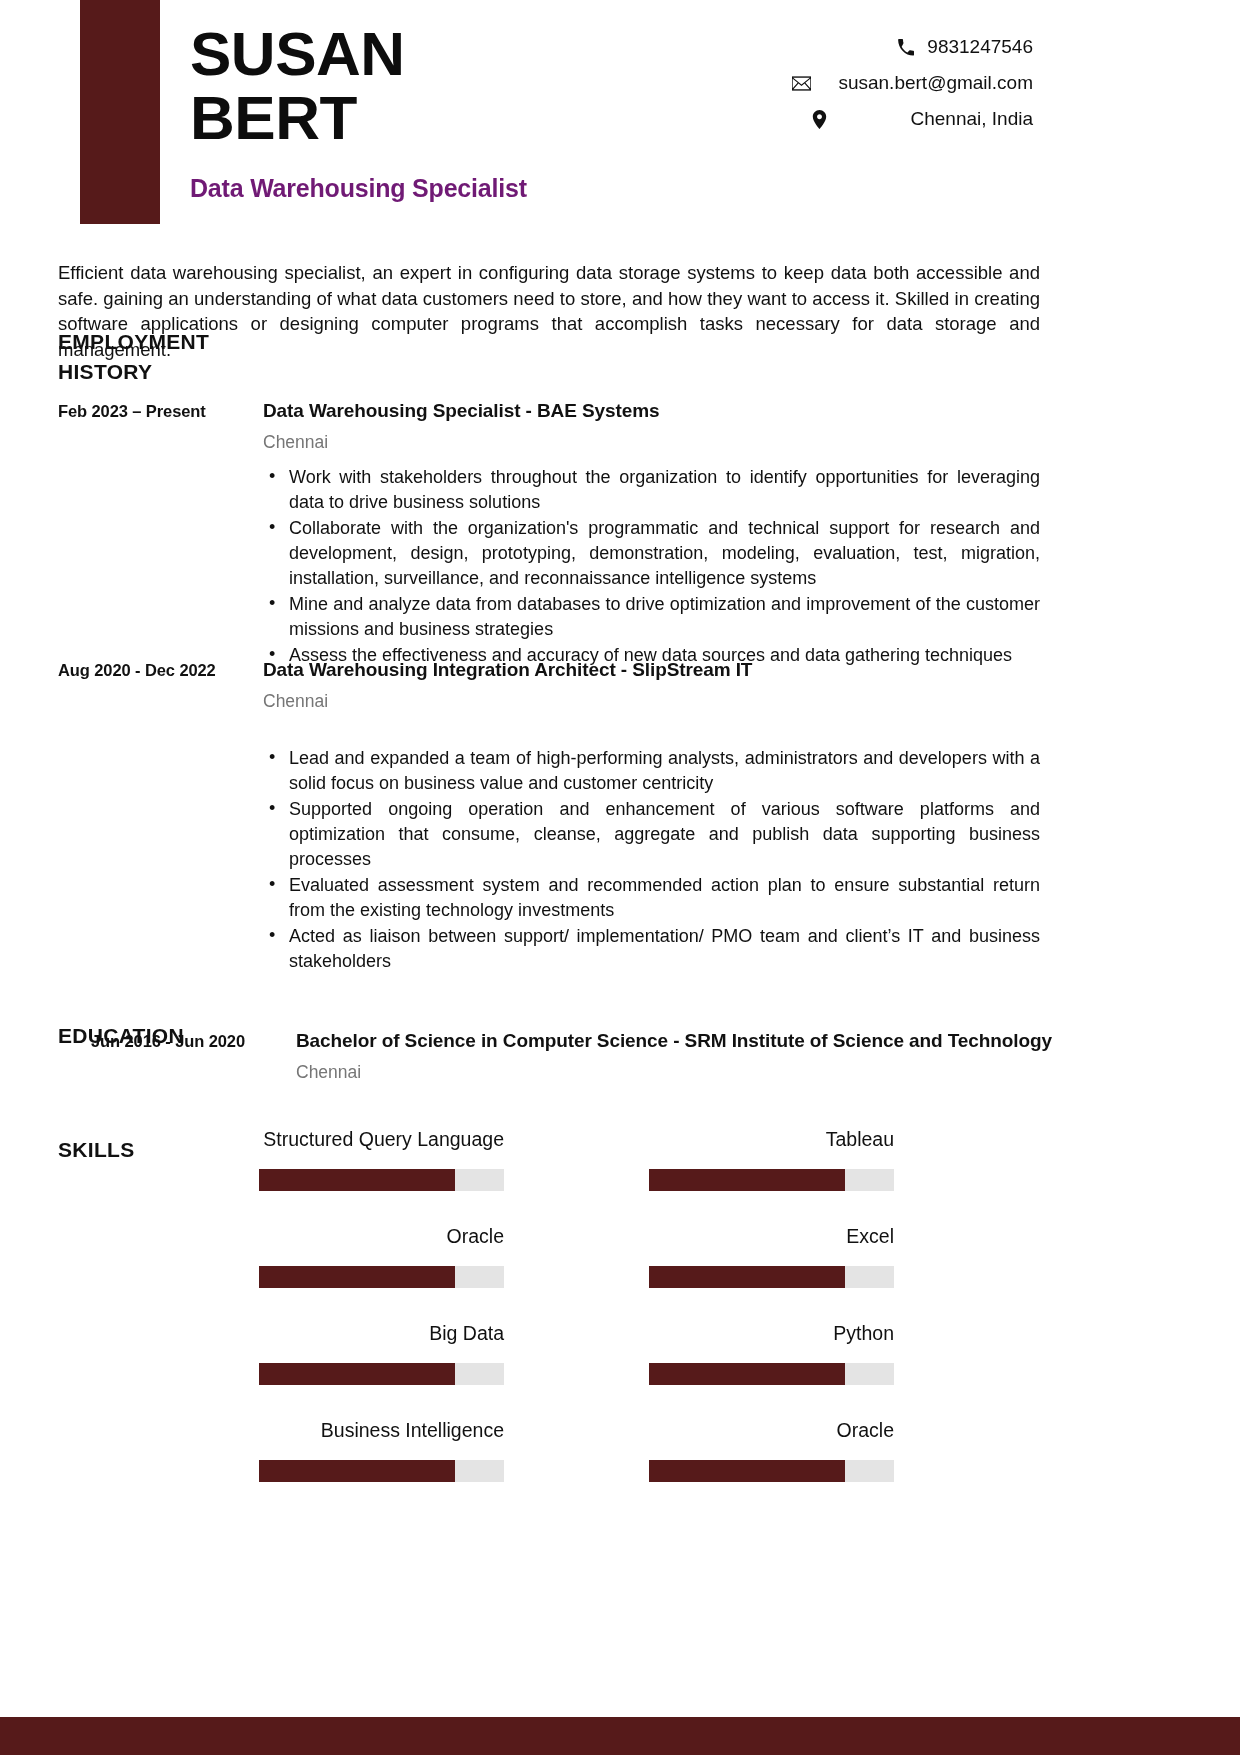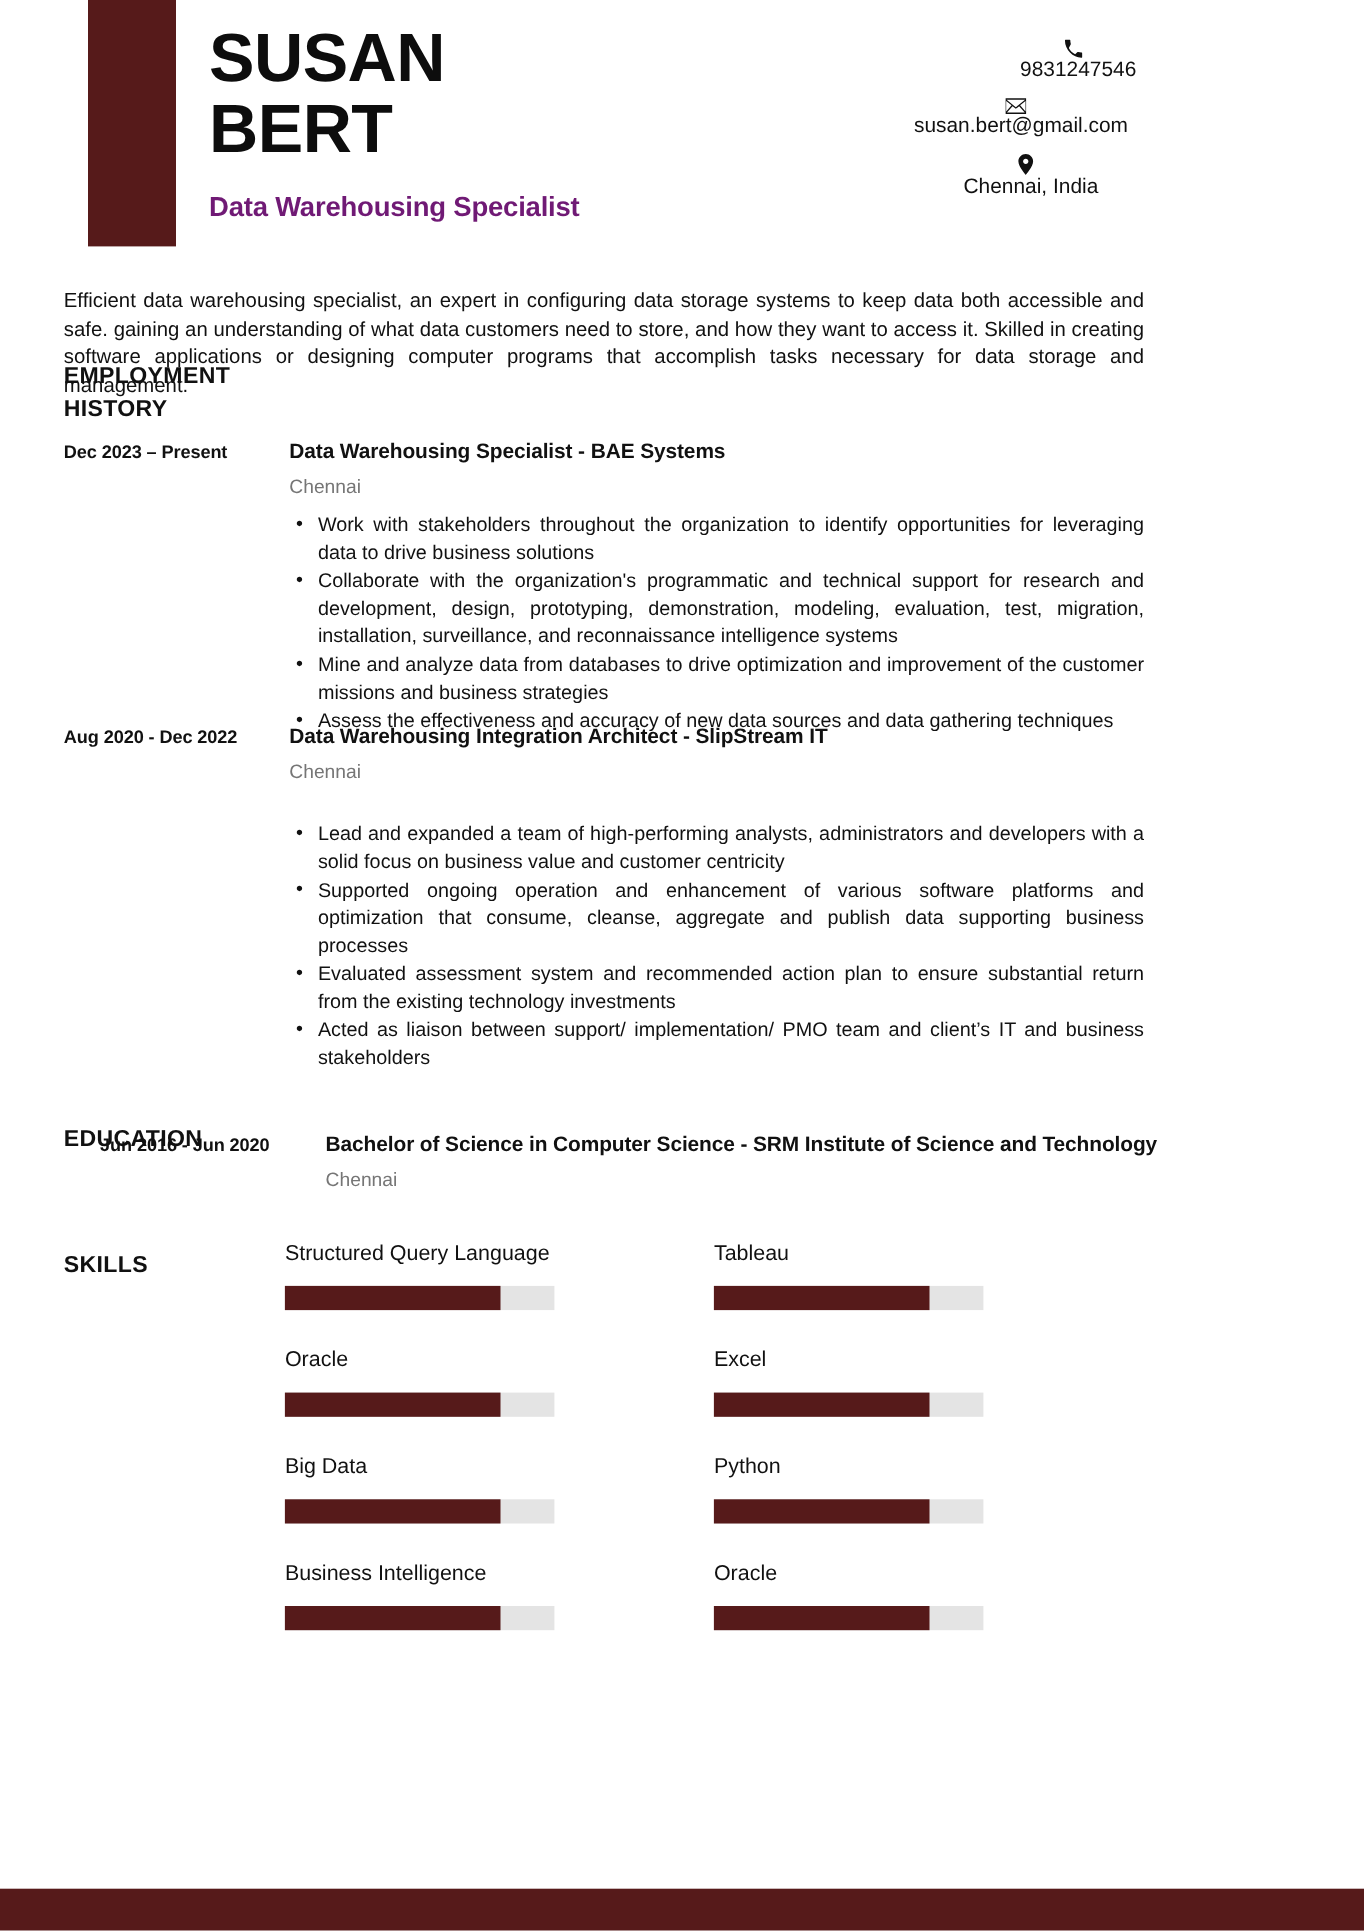--- a/index.html
+++ b/index.html
@@ -66,21 +66,20 @@
     text-align: left;
   }
   .contact-row {
     display: flex;
     align-items: center;
     justify-content: space-between;
     margin-bottom: 14px;
     font-size: 19px;
     color: #111;
     white-space: nowrap;
-    flex-direction: column;
   }
   .contact-ico {
     width: 26px;
     display: inline-flex;
     align-items: center;
     justify-content: center;
     margin-right: 9px;
     font-size: 17px;
     color: #111;
   }
@@ -196,20 +195,21 @@
     row-gap: 0px;
   }
   .skill {
     width: 245px;
     margin-bottom: 34px;
   }
   .skill-name {
     font-size: 19.5px;
     color: #111;
     margin-bottom: 18px;
+    text-align: right;
   }
   .skill-track {
     width: 245px;
     height: 22px;
     background: #e4e4e4;
   }
   .skill-fill {
     height: 22px;
     background: #561a1a;
   }
@@ -268,21 +268,21 @@
   </div>
 
   <div class="summary">Efficient data warehousing specialist, an expert in configuring data storage systems to keep data both accessible and safe. gaining an understanding of what data customers need to store, and how they want to access it. Skilled in creating software applications or designing computer programs that accomplish tasks necessary for data storage and management.</div>
 
   <div class="sec-employment">
     <div class="section-title">EMPLOYMENT</div>
     <div class="section-title">HISTORY</div>
   </div>
 
   <div class="entry entry-1">
-    <div class="entry-date">Dec 2023 – Present</div>
+    <div class="entry-date">Feb 2023 – Present</div>
     <div class="entry-body">
       <div class="entry-heading">Data Warehousing Specialist - BAE Systems</div>
       <div class="entry-sub">Chennai</div>
       <ul class="bullets">
         <li>Work with stakeholders throughout the organization to identify opportunities for leveraging data to drive business solutions</li>
         <li>Collaborate with the organization's programmatic and technical support for research and development, design, prototyping, demonstration, modeling, evaluation, test, migration, installation, surveillance, and reconnaissance intelligence systems</li>
         <li>Mine and analyze data from databases to drive optimization and improvement of the customer missions and business strategies</li>
         <li>Assess the effectiveness and accuracy of new data sources and data gathering techniques</li>
       </ul>
     </div>

